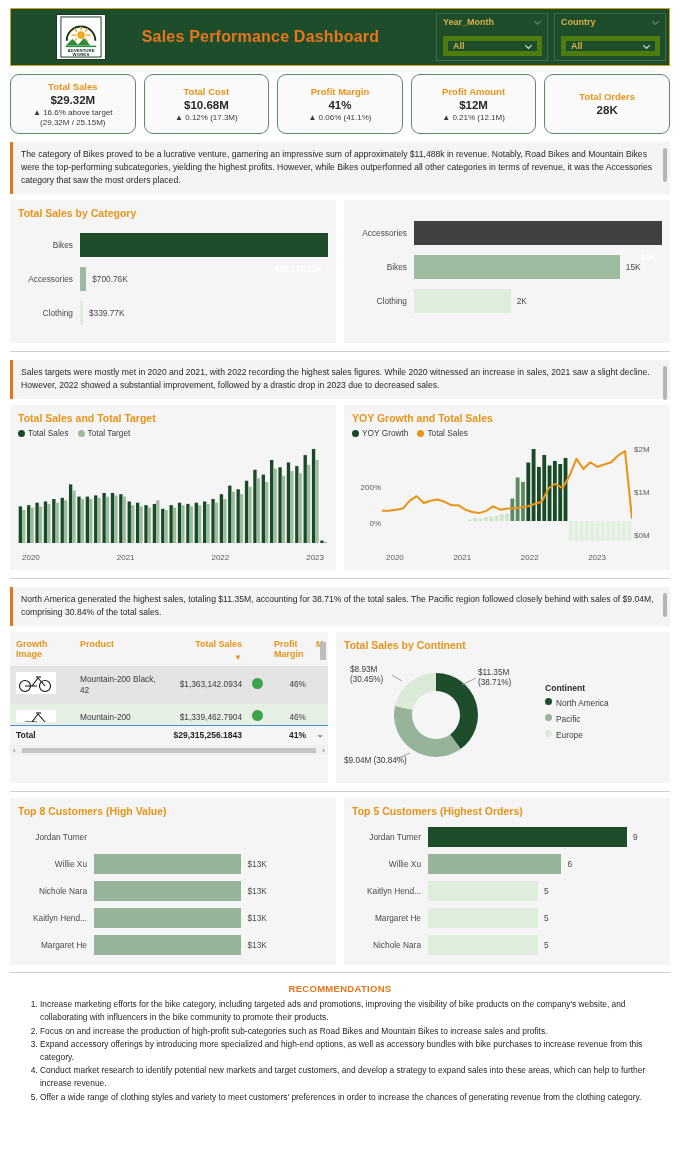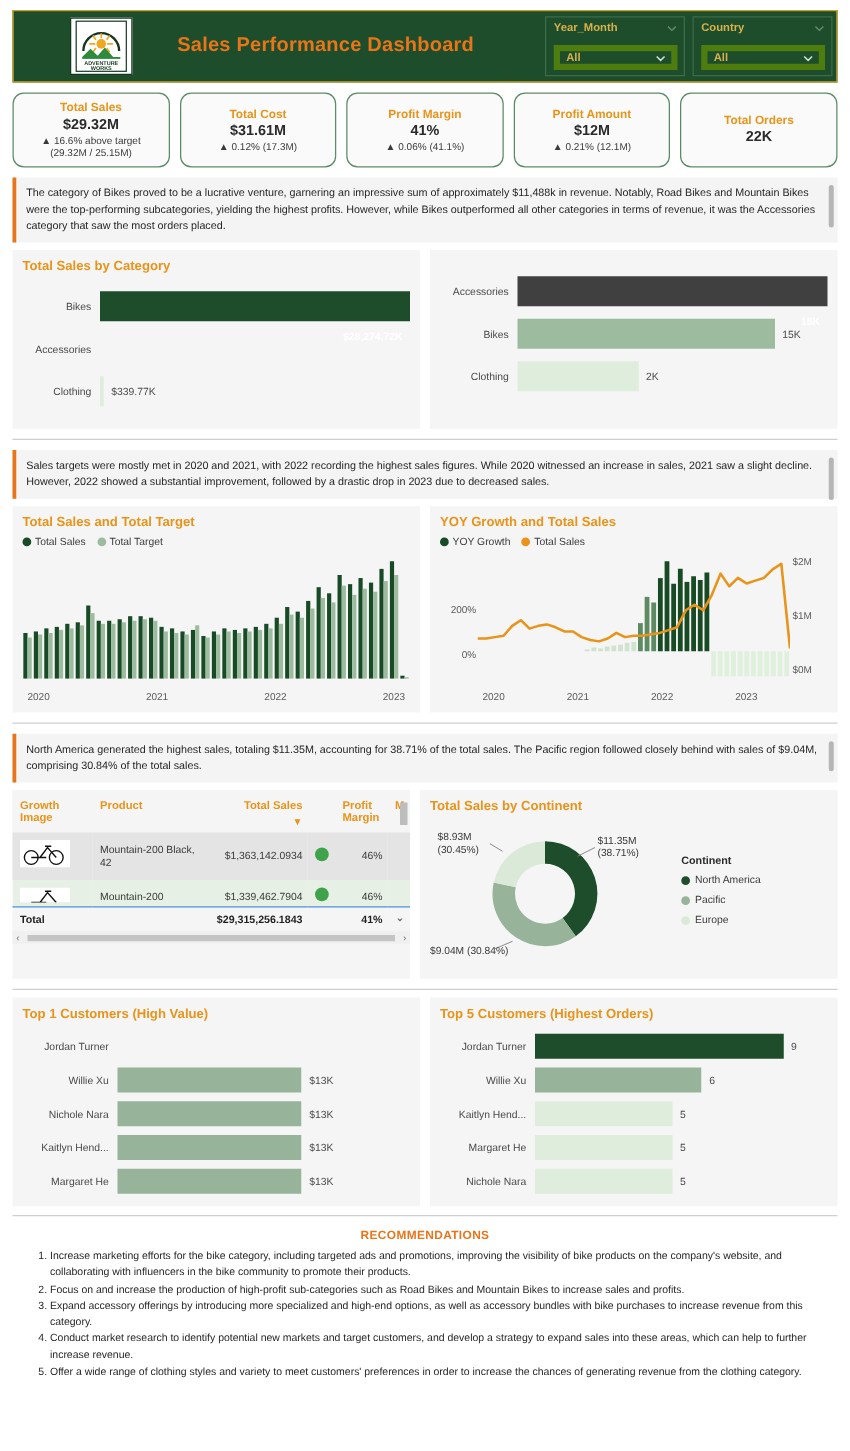--- a/index.html
+++ b/index.html
@@ -145,21 +145,21 @@
   }
   .kpi-dot { width: 11px; height: 11px; border-radius: 50%; background: #3ea34a; display: inline-block; }
   .tbl-hscroll { height: 10px; background: #f0f0f0; display: flex; align-items: center; padding: 0 3px; }
   .tbl-hscroll .bar { flex: 1 1 auto; height: 5px; background: #c4c4c4; margin: 0 6px; }
   .tbl-hscroll .ar { font-size: 8px; color: #6a6a6a; }
 
   
   .donutwrap { display: flex; align-items: center; margin-top: 2px; }
   .legend-v { margin-left: 6px; }
   .legend-v-title { font-size: 8.6px; font-weight: bold; color: #2a2a2a; margin-bottom: 5px; }
-  .legend-v-item { display: flex; align-items: flex-end; gap: 4px; font-size: 8.3px; color: #3c3c3c; margin-bottom: 6px; }
+  .legend-v-item { display: flex; align-items: flex-start; gap: 4px; font-size: 8.3px; color: #3c3c3c; margin-bottom: 6px; }
 
   
   .recs { margin-top: 10px; padding: 0 8px 4px 8px; }
   .recs-title { text-align: center; color: #e8751a; font-size: 9.5px; font-weight: bold; letter-spacing: 0.3px; }
   .recs ol { margin: 4px 0 0 22px; }
   .recs li { font-size: 8.4px; color: #262626; line-height: 1.5; margin-bottom: 1px; }
   .sep-line { border-top: 1px solid #cfcfcf; margin-top: 7px; }
 </style>
 </head>
 <body>
@@ -225,36 +225,36 @@
 
   <div class="kpi-row">
     <div class="kpi">
       <div class="kpi-title">Total Sales</div>
       <div class="kpi-value">$29.32M</div>
       <div class="kpi-sub">▲ 16.6% above target</div>
       <div class="kpi-sub">(29.32M / 25.15M)</div>
     </div>
     <div class="kpi">
       <div class="kpi-title">Total Cost</div>
-      <div class="kpi-value">$31.61M</div>
+      <div class="kpi-value">$10.68M</div>
       <div class="kpi-sub">▲ 0.12% (17.3M)</div>
     </div>
     <div class="kpi">
       <div class="kpi-title">Profit Margin</div>
       <div class="kpi-value">41%</div>
       <div class="kpi-sub">▲ 0.06% (41.1%)</div>
     </div>
     <div class="kpi">
       <div class="kpi-title">Profit Amount</div>
       <div class="kpi-value">$12M</div>
       <div class="kpi-sub">▲ 0.21% (12.1M)</div>
     </div>
     <div class="kpi">
       <div class="kpi-title">Total Orders</div>
-      <div class="kpi-value">22K</div>
+      <div class="kpi-value">28K</div>
     </div>
   </div>
 
   <div class="insight">
     <span>The category of Bikes proved to be a lucrative venture, garnering an impressive sum of approximately $11,488k in revenue. Notably, Road Bikes and Mountain Bikes were the top-performing subcategories, yielding the highest profits. However, while Bikes outperformed all other categories in terms of revenue, it was the Accessories category that saw the most orders placed.</span>
     <div class="vscroll"></div>
   </div>
 
   <div class="row2">
 
@@ -264,20 +264,24 @@
         <div class="hbar-row">
           <div class="hbar-label">Bikes</div>
           <div class="hbar-track">
             <div class="hbar-fill" style="width:100%;background:#1d4d2b">
               <span class="hbar-inval">$28,274.72K</span>
             </div>
           </div>
         </div>
         <div class="hbar-row">
           <div class="hbar-label">Accessories</div>
+          <div class="hbar-track">
+            <div class="hbar-fill" style="width:2.5%;background:#9dbb9f"></div>
+            <span class="hbar-outval">$700.76K</span>
+          </div>
         </div>
         <div class="hbar-row">
           <div class="hbar-label">Clothing</div>
           <div class="hbar-track">
             <div class="hbar-fill" style="width:1.2%;background:#dfeddd"></div>
             <span class="hbar-outval">$339.77K</span>
           </div>
         </div>
       </div>
     </div>
@@ -602,21 +606,21 @@
       </div>
     </div>
 
   </div>
 
   <div class="panel-sep"></div>
 
   <div class="row2">
 
     <div class="card">
-      <div class="card-title">Top 1 Customers (High Value)</div>
+      <div class="card-title">Top 8 Customers (High Value)</div>
       <div class="hbars" style="margin-top:10px;">
         <div class="hbar-row" style="height:20px;margin-bottom:7px;">
           <div class="hbar-label" style="width:76px;">Jordan Turner</div>
         </div>
         <div class="hbar-row" style="height:20px;margin-bottom:7px;">
           <div class="hbar-label" style="width:76px;">Willie Xu</div>
           <div class="hbar-track">
             <div class="hbar-fill" style="width:63%;height:20px;background:#97b39a"></div>
             <span class="hbar-outval">$13K</span>
           </div>

